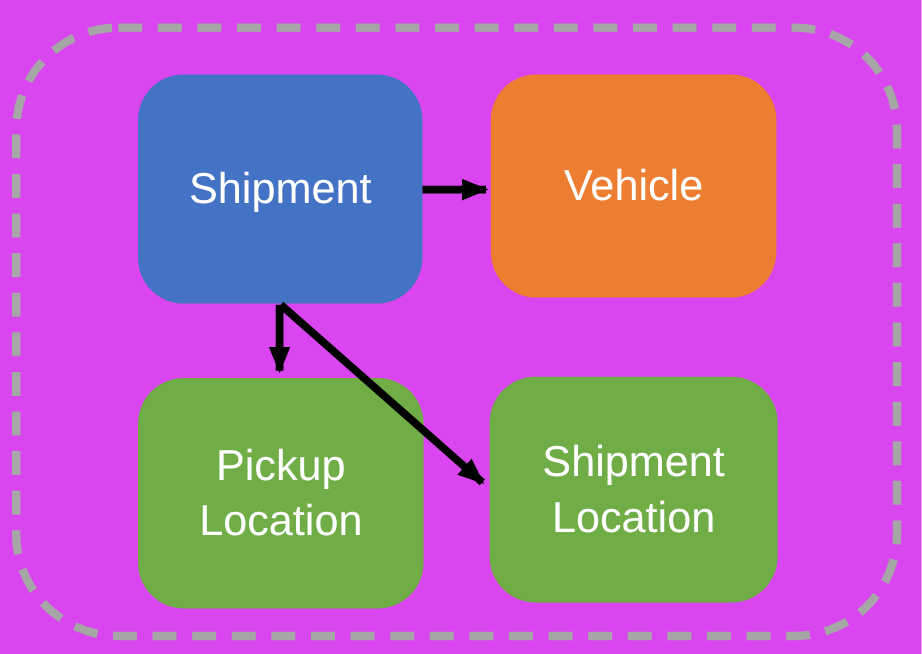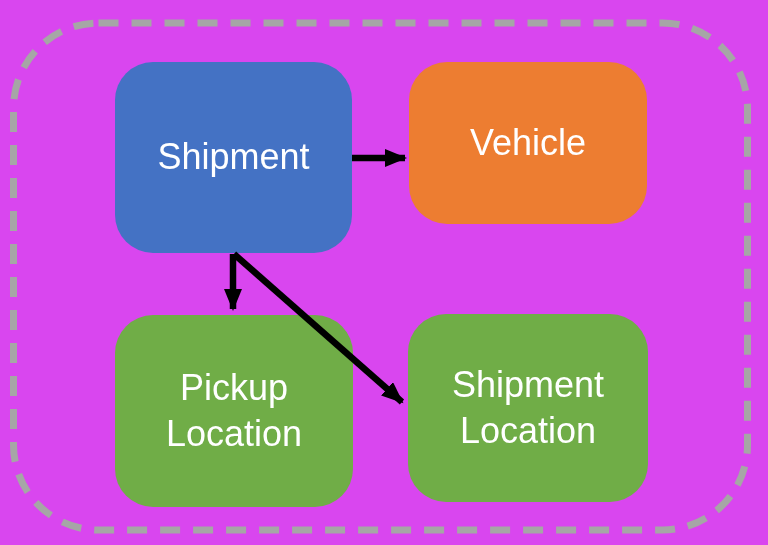--- a/index.html
+++ b/index.html
@@ -22,21 +22,21 @@
     align-items: center;
     justify-content: center;
     text-align: center;
     color: #ffffff;
     font-size: 36px;
     line-height: 1.28;
     padding: 0 28px;
     box-sizing: border-box;
   }
   .node-shipment { left: 115px; top: 62px;  width: 237px; height: 191px; }
-  .node-vehicle  { left: 409px; top: 62px;  width: 238px; height: 162px; }
+  .node-vehicle  { left: 409px; top: 62px;  width: 238px; height: 186px; }
   .node-pickup   { left: 115px; top: 315px; width: 238px; height: 192px; }
   .node-delivery { left: 408px; top: 314px; width: 240px; height: 188px; }
   svg.overlay {
     position: absolute;
     left: 0; top: 0;
     width: 768px;
     height: 545px;
     pointer-events: none;
   }
 </style>

